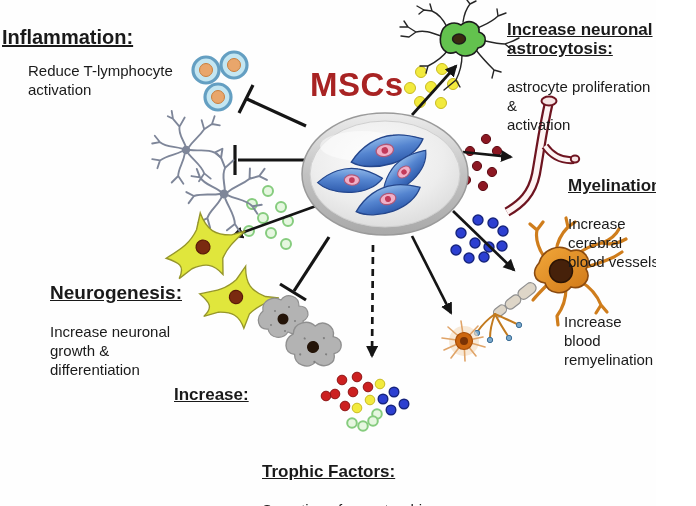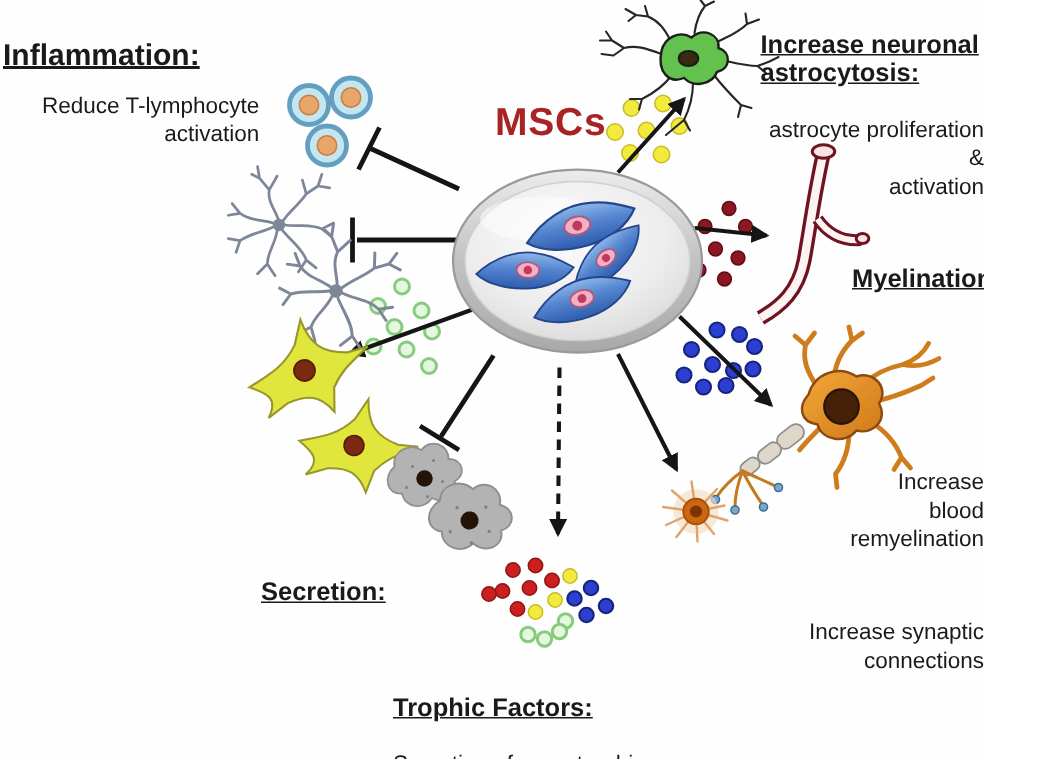--- a/index.html
+++ b/index.html
@@ -7,22 +7,22 @@
     --dot-yellow:#f2ea3d; --dot-red-dark:#8c1722; --dot-blue:#2c3fd1;
     --dot-green:#86cc7e; --trophic-red:#cc2020;
     --astro-green:#63c24e; --vessel-red:#6e1420; --neuron-orange:#d07818;
   }
   html,body{margin:0;padding:0;background:#ffffff;}
   #fig{position:relative;width:656px;height:506px;background:#fefefe;overflow:hidden;
        font-family:"Liberation Sans",sans-serif;color:#1a1a1a;}
   #art{position:absolute;left:0;top:0;}
   .lbl{position:absolute;white-space:pre-line;}
   .head{font-weight:700;text-decoration:underline;font-size:17px;line-height:1.12;margin-bottom:2px;}
-  .body{font-size:15px;line-height:1.25;text-align:right;}
-  .msc-title{position:absolute;font-weight:700;font-size:26px;color:var(--msc-label);letter-spacing:.5px;margin-left:20px;}
+  .body{font-size:15px;line-height:1.25;}
+  .msc-title{position:absolute;font-weight:700;font-size:33px;color:var(--msc-label);letter-spacing:.5px;}
   
   .arrow{stroke:var(--arrow);stroke-width:2.7;fill:none;}
   .inhib{stroke:var(--arrow);stroke-width:3.2;fill:none;}
   .dotY{fill:var(--dot-yellow);stroke:#c9bb22;stroke-width:1;}
   .dotR{fill:var(--dot-red-dark);stroke:#5e0e16;stroke-width:1;}
   .dotB{fill:var(--dot-blue);stroke:#16247e;stroke-width:1.4;}
   .dotG{fill:#e6f7e0;stroke:var(--dot-green);stroke-width:2;}
   .dotTR{fill:var(--trophic-red);stroke:#8e1414;stroke-width:1;}
 </style>
 </head>
@@ -298,42 +298,49 @@
       <circle cx="4" cy="13" r="1" fill="#7f7f7f"></circle>
           <circle r="5.5" fill="#241408"></circle>
     </g>
   </g>
 </svg>
 
   <div class="lbl head" style="left:2px;top:26px;font-size:20px">Inflammation:</div>
   <div class="lbl body" style="left:28px;top:62px">Reduce T-lymphocyte
 activation</div>
 
+  <div class="lbl" style="left:50px;top:264px">
+    <div class="head" style="font-size:19px">Neurogenesis:</div>
+    <div class="body">Increase neuronal
+growth &amp;
+differentiation</div>
+  </div>
 
   <div class="lbl" style="left:174px;top:367px">
-    <div class="head">Secretion:</div>
+    <div class="head">Increase:</div>
   </div>
 
   <div class="lbl" style="left:262px;top:444px">
     <div class="head">Trophic Factors:</div>
     <div class="body">Secretion of neurotrophic
 &amp; angiogenic factors</div>
   </div>
 
   <div class="lbl" style="left:460px;top:395px">
-    <div class="body">Increase synaptic connections</div>
   </div>
 
   <div class="lbl" style="left:564px;top:295px">
     <div class="body">Increase blood
 remyelination</div>
   </div>
 
   <div class="lbl" style="left:568px;top:158px">
     <div class="head">Myelination:</div>
+    <div class="body">Increase cerebral
+blood vessels</div>
   </div>
 
   <div class="lbl" style="left:507px;top:2px">
     <div class="head">Increase neuronal
 astrocytosis:</div>
     <div class="body">astrocyte proliferation &amp;
 activation</div>
   </div>
 
   <div class="msc-title" style="left:310px;top:66px">MSCs</div>

